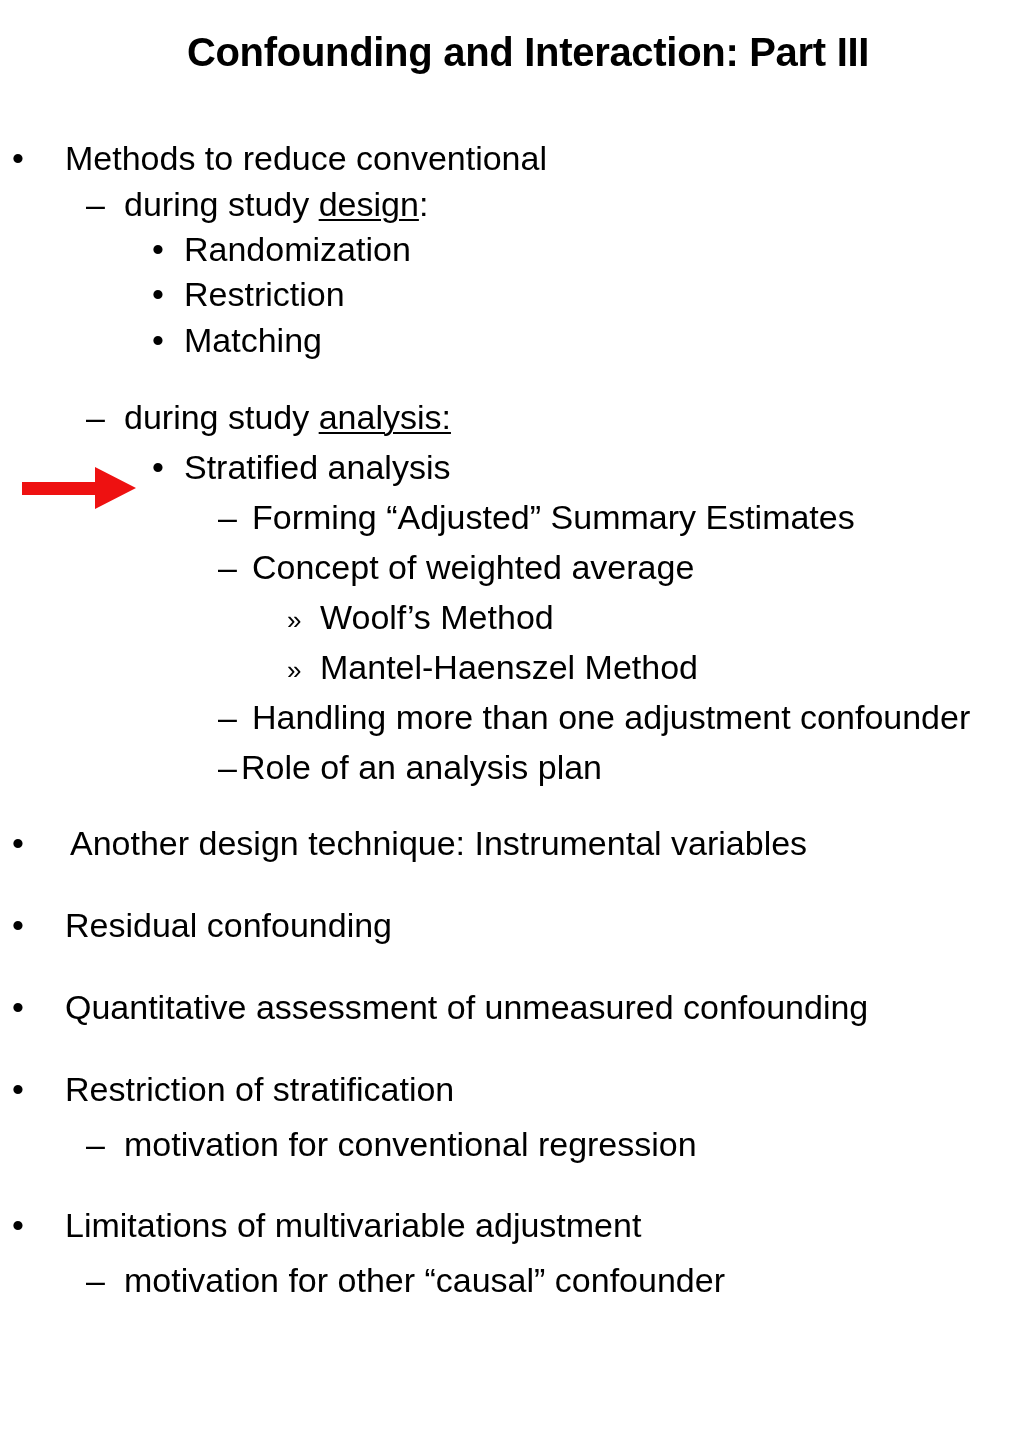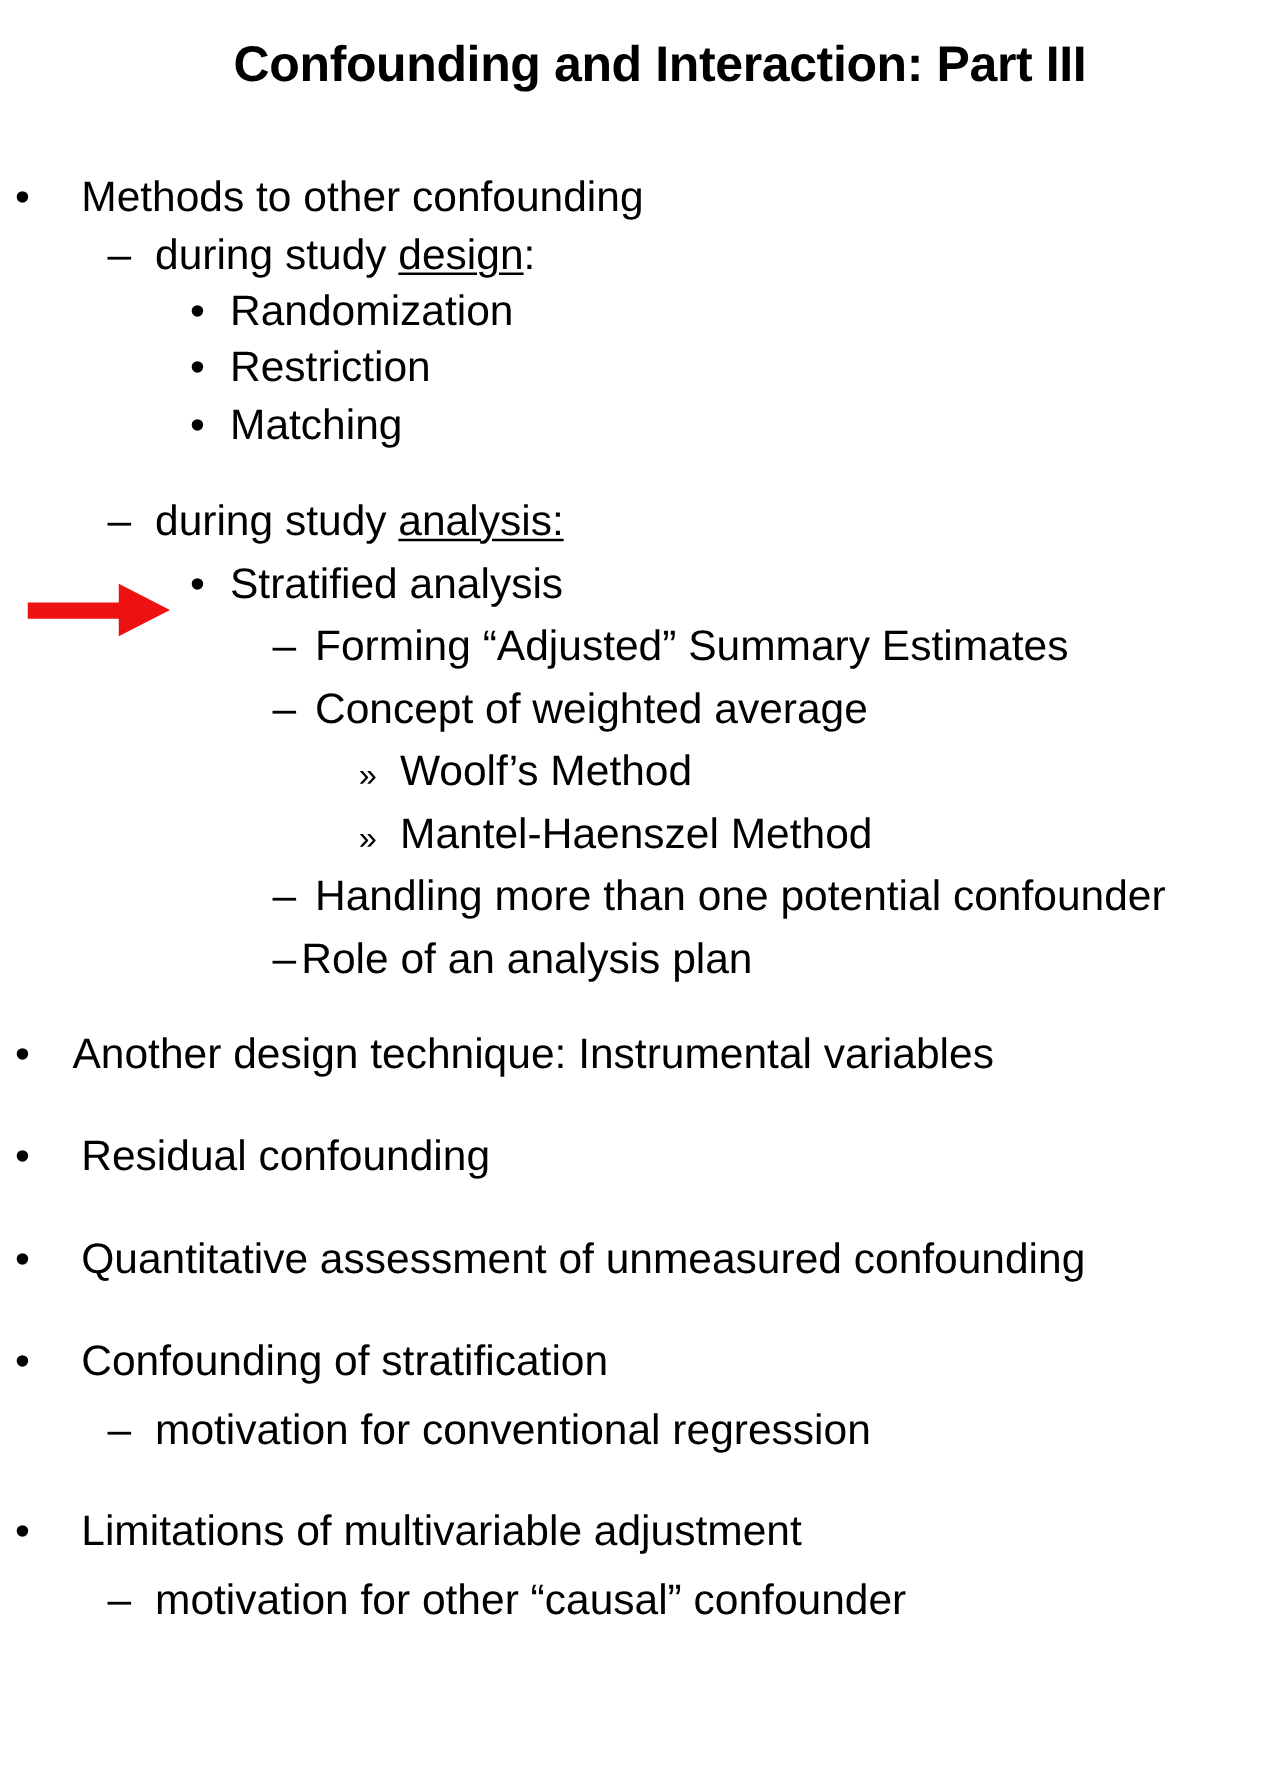--- a/index.html
+++ b/index.html
@@ -16,21 +16,21 @@
 </head>
 <body>
 
 <div class="title">Confounding and Interaction: Part III</div>
 
 <svg class="arrow" viewBox="0 0 116 44">
   <polygon points="0,15 73,15 73,0 114,21 73,42 73,28 0,28" fill="#ee1111"></polygon>
 </svg>
 
 <span class="mk" style="left:12px;top:138px">•</span>
-<span class="line" style="left:65px;top:138px">Methods to other confounding</span>
+<span class="line" style="left:65px;top:138px">Methods to reduce conventional</span>
 
 <span class="mk" style="left:86px;top:184px">–</span>
 <span class="line" style="left:124px;top:184px"><span>during study </span><u>design</u><span>:</span></span>
 
 <span class="mk" style="left:152px;top:229px">•</span>
 <span class="line" style="left:184px;top:229px">Randomization</span>
 
 <span class="mk" style="left:152px;top:274px">•</span>
 <span class="line" style="left:184px;top:274px">Restriction</span>
 
@@ -49,36 +49,36 @@
 <span class="mk" style="left:218px;top:547px">–</span>
 <span class="line" style="left:252px;top:547px">Concept of weighted average</span>
 
 <span class="mk small" style="left:287px;top:600px">»</span>
 <span class="line" style="left:320px;top:597px">Woolf’s Method</span>
 
 <span class="mk small" style="left:287px;top:650px">»</span>
 <span class="line" style="left:320px;top:647px">Mantel-Haenszel Method</span>
 
 <span class="mk" style="left:218px;top:697px">–</span>
-<span class="line" style="left:252px;top:697px">Handling more than one potential confounder</span>
+<span class="line" style="left:252px;top:697px">Handling more than one adjustment confounder</span>
 
 <span class="mk" style="left:218px;top:747px">–</span>
 <span class="line" style="left:241px;top:747px">Role of an analysis plan</span>
 
 <span class="mk" style="left:12px;top:823px">•</span>
-<span class="line" style="left:58px;top:823px">Another design technique: Instrumental variables</span>
+<span class="line" style="left:70px;top:823px">Another design technique: Instrumental variables</span>
 
 <span class="mk" style="left:12px;top:905px">•</span>
 <span class="line" style="left:65px;top:905px">Residual confounding</span>
 
 <span class="mk" style="left:12px;top:987px">•</span>
 <span class="line" style="left:65px;top:987px">Quantitative assessment of unmeasured confounding</span>
 
 <span class="mk" style="left:12px;top:1069px">•</span>
-<span class="line" style="left:65px;top:1069px">Confounding of stratification</span>
+<span class="line" style="left:65px;top:1069px">Restriction of stratification</span>
 
 <span class="mk" style="left:86px;top:1124px">–</span>
 <span class="line" style="left:124px;top:1124px">motivation for conventional regression</span>
 
 <span class="mk" style="left:12px;top:1205px">•</span>
 <span class="line" style="left:65px;top:1205px">Limitations of multivariable adjustment</span>
 
 <span class="mk" style="left:86px;top:1260px">–</span>
 <span class="line" style="left:124px;top:1260px">motivation for other “causal” confounder</span>
 

